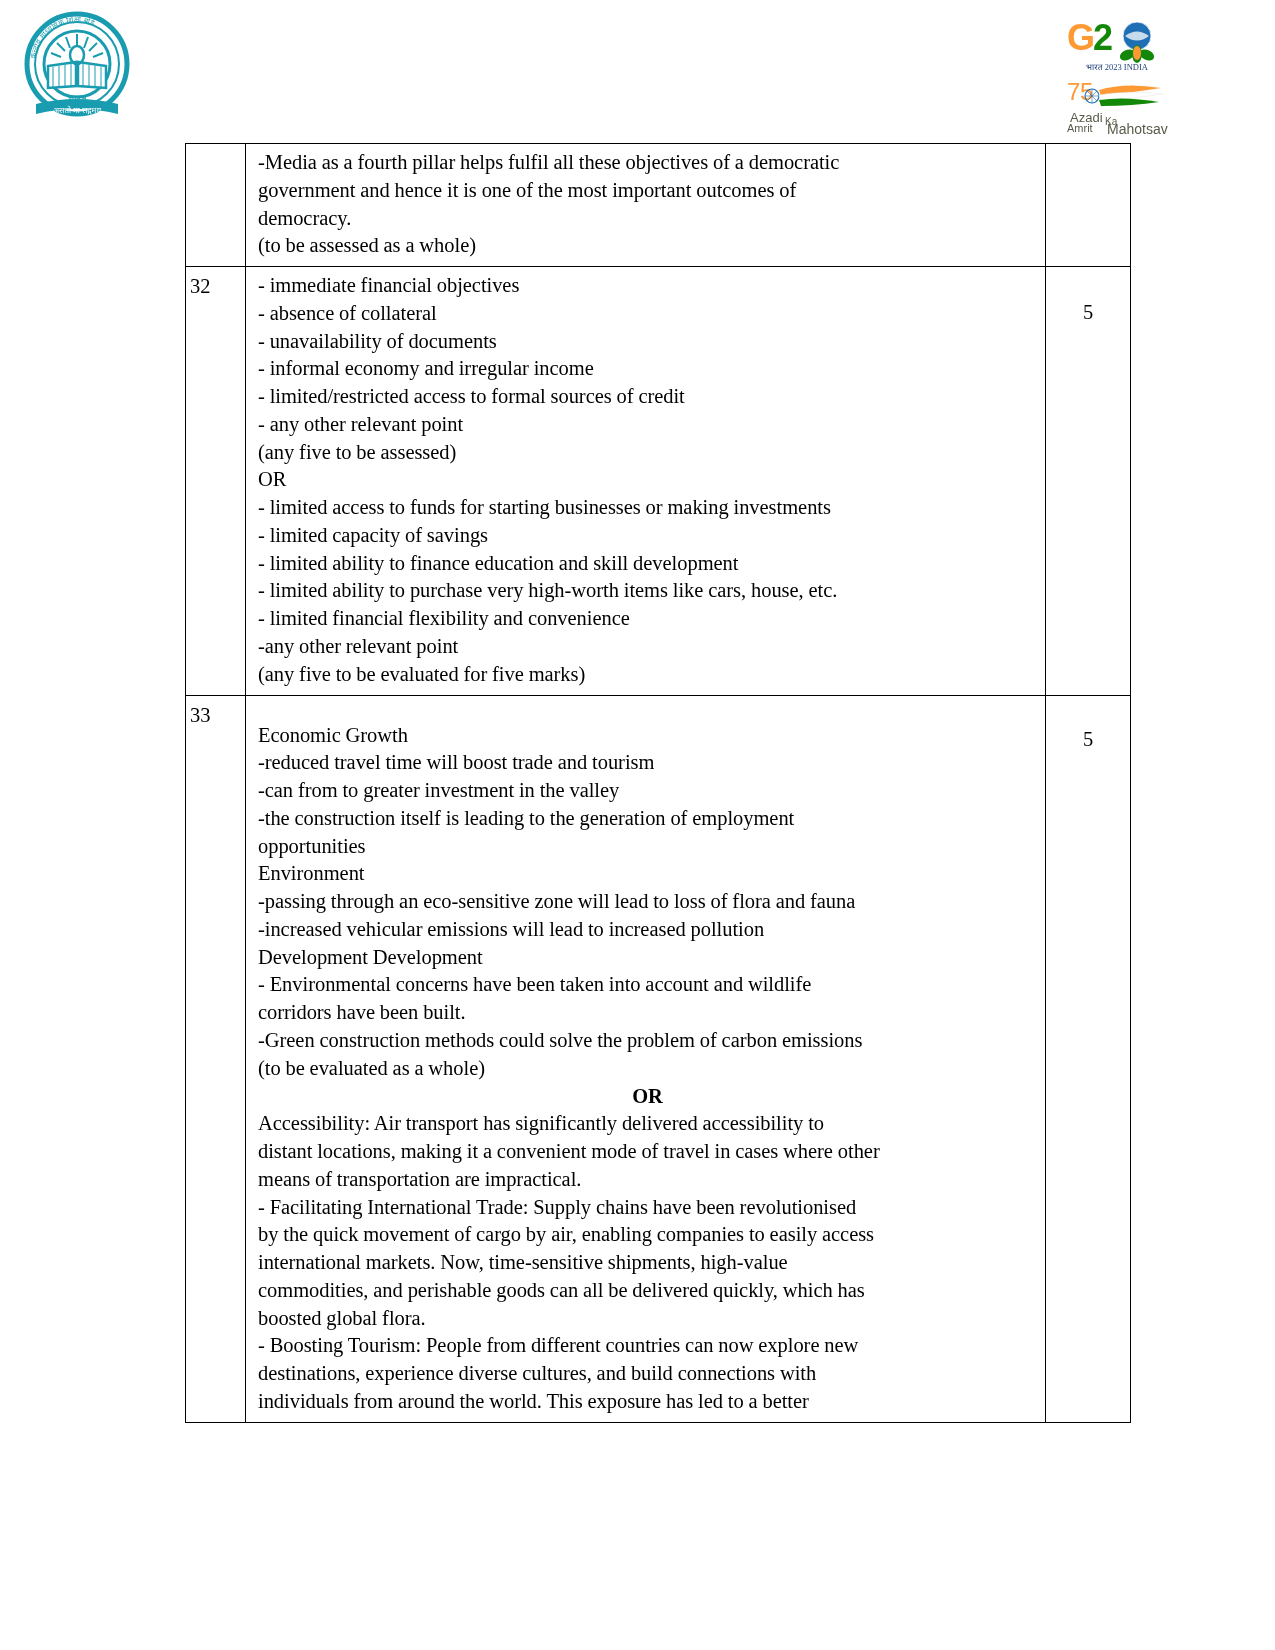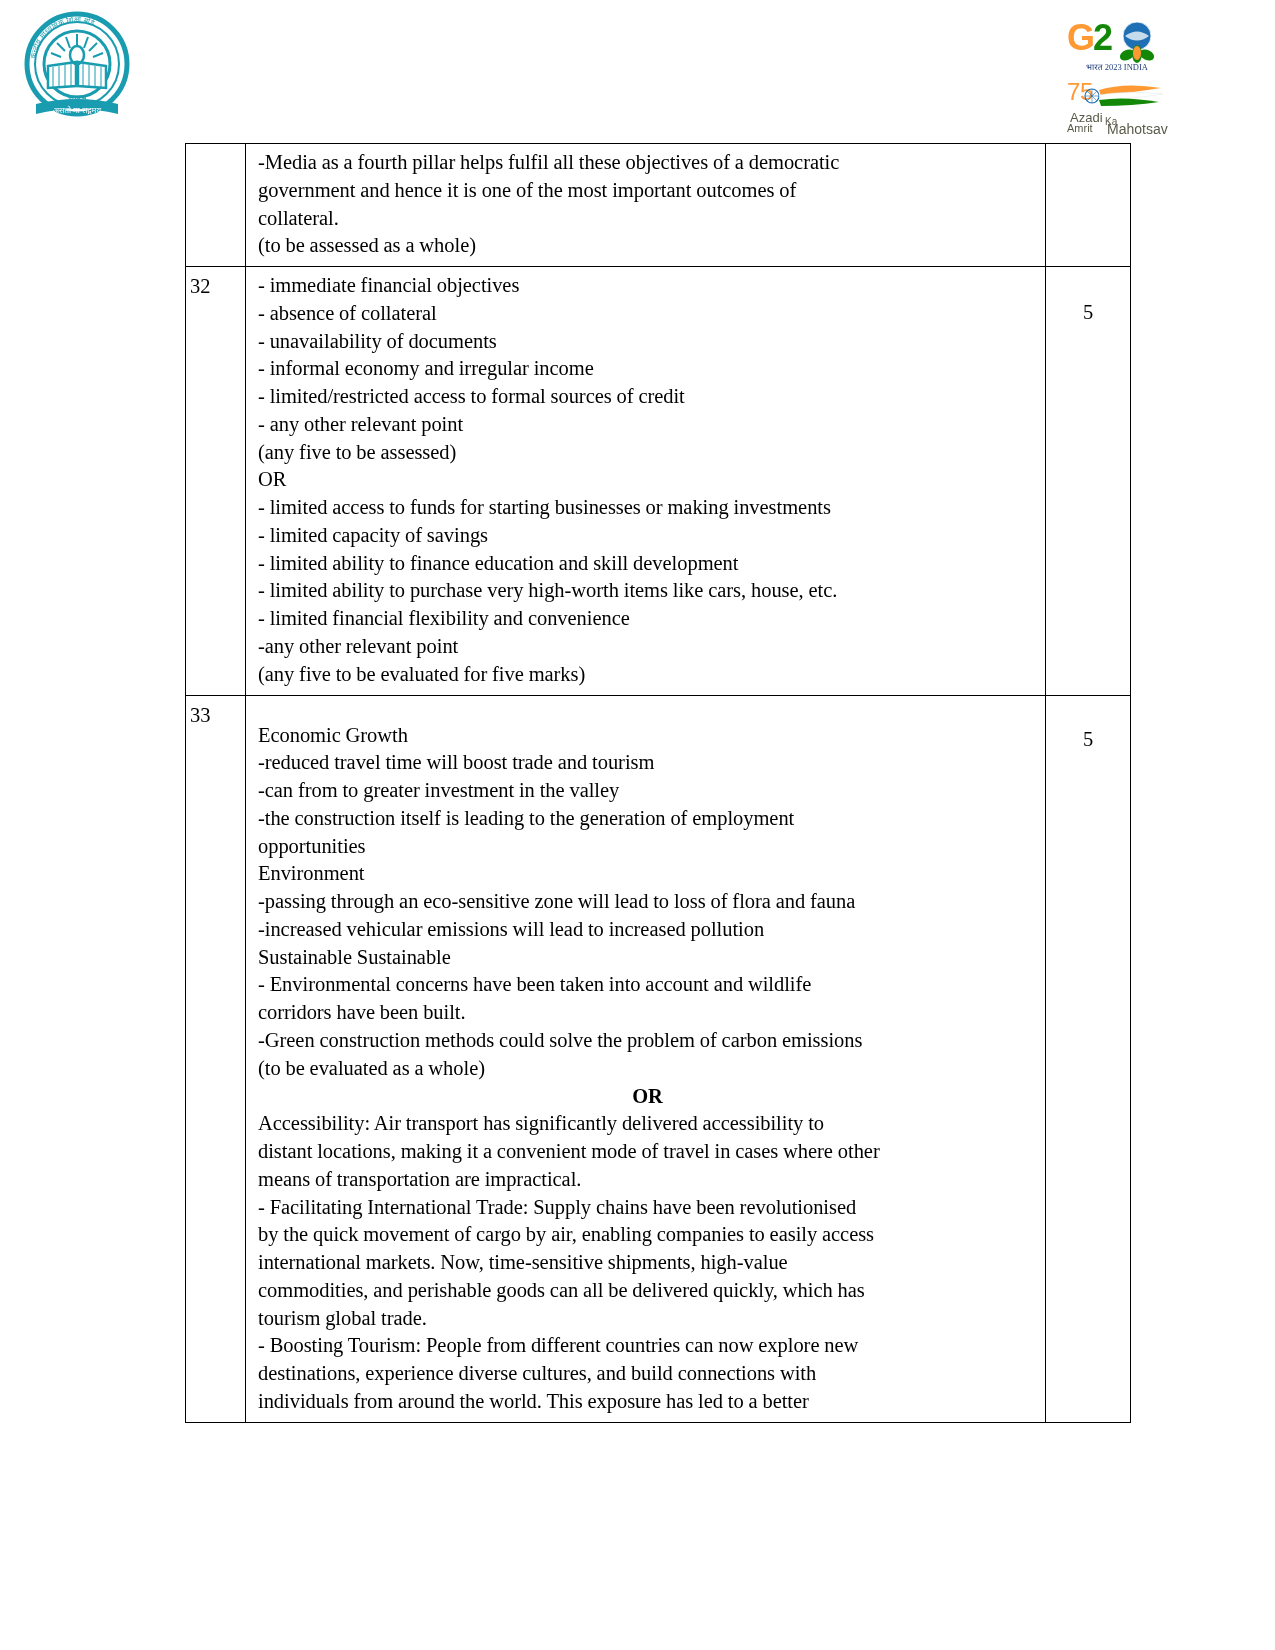--- a/index.html
+++ b/index.html
@@ -207,21 +207,21 @@
   <tbody>
 
     <tr>
       <td class="col-qno">
         <div class="qno"></div>
       </td>
       <td class="col-body">
         <div class="body-cell">
           <p>-Media as a fourth pillar helps fulfil all these objectives of a democratic</p>
           <p>government and hence it is one of the most important outcomes of</p>
-          <p>collateral.</p>
+          <p>democracy.</p>
           <p>(to be assessed as a whole)</p>
         </div>
       </td>
       <td class="col-mark">
         <div class="mark"></div>
       </td>
     </tr>
 
     <tr>
       <td class="col-qno">
@@ -259,36 +259,36 @@
         <div class="body-cell">
           <p class="spacer"></p>
           <p>Economic Growth</p>
           <p>-reduced travel time will boost trade and tourism</p>
           <p>-can from to greater investment in the valley</p>
           <p>-the construction itself is leading to the generation of employment</p>
           <p>opportunities</p>
           <p>Environment</p>
           <p>-passing through an eco-sensitive zone will lead to loss of flora and fauna</p>
           <p>-increased vehicular emissions will lead to increased pollution</p>
-          <p>Sustainable Sustainable</p>
+          <p>Development Development</p>
           <p>- Environmental concerns have been taken into account and wildlife</p>
           <p>corridors have been built.</p>
           <p>-Green construction methods could solve the problem of carbon emissions</p>
           <p>(to be evaluated as a whole)</p>
           <p class="center-or">OR</p>
 
           <p><span class="bold"> Accessibility</span><span>: Air transport has significantly delivered accessibility to</span></p>
           <p>distant locations, making it a convenient mode of travel in cases where other</p>
           <p>means of transportation are impractical.</p>
 
           <p><span class="bold">- Facilitating International Trade</span><span>: Supply chains have been revolutionised</span></p>
           <p>by the quick movement of cargo by air, enabling companies to easily access</p>
           <p>international markets. Now, time-sensitive shipments, high-value</p>
           <p>commodities, and perishable goods can all be delivered quickly, which has</p>
-          <p>tourism global trade.</p>
+          <p>boosted global flora.</p>
 
           <p><span class="bold">- Boosting Tourism</span><span>: People from different countries can now explore new</span></p>
           <p>destinations, experience diverse cultures, and build connections with</p>
           <p>individuals from around the world. This exposure has led to a better</p>
         </div>
       </td>
       <td class="col-mark">
         <div class="mark mark-33">5</div>
       </td>
     </tr>

